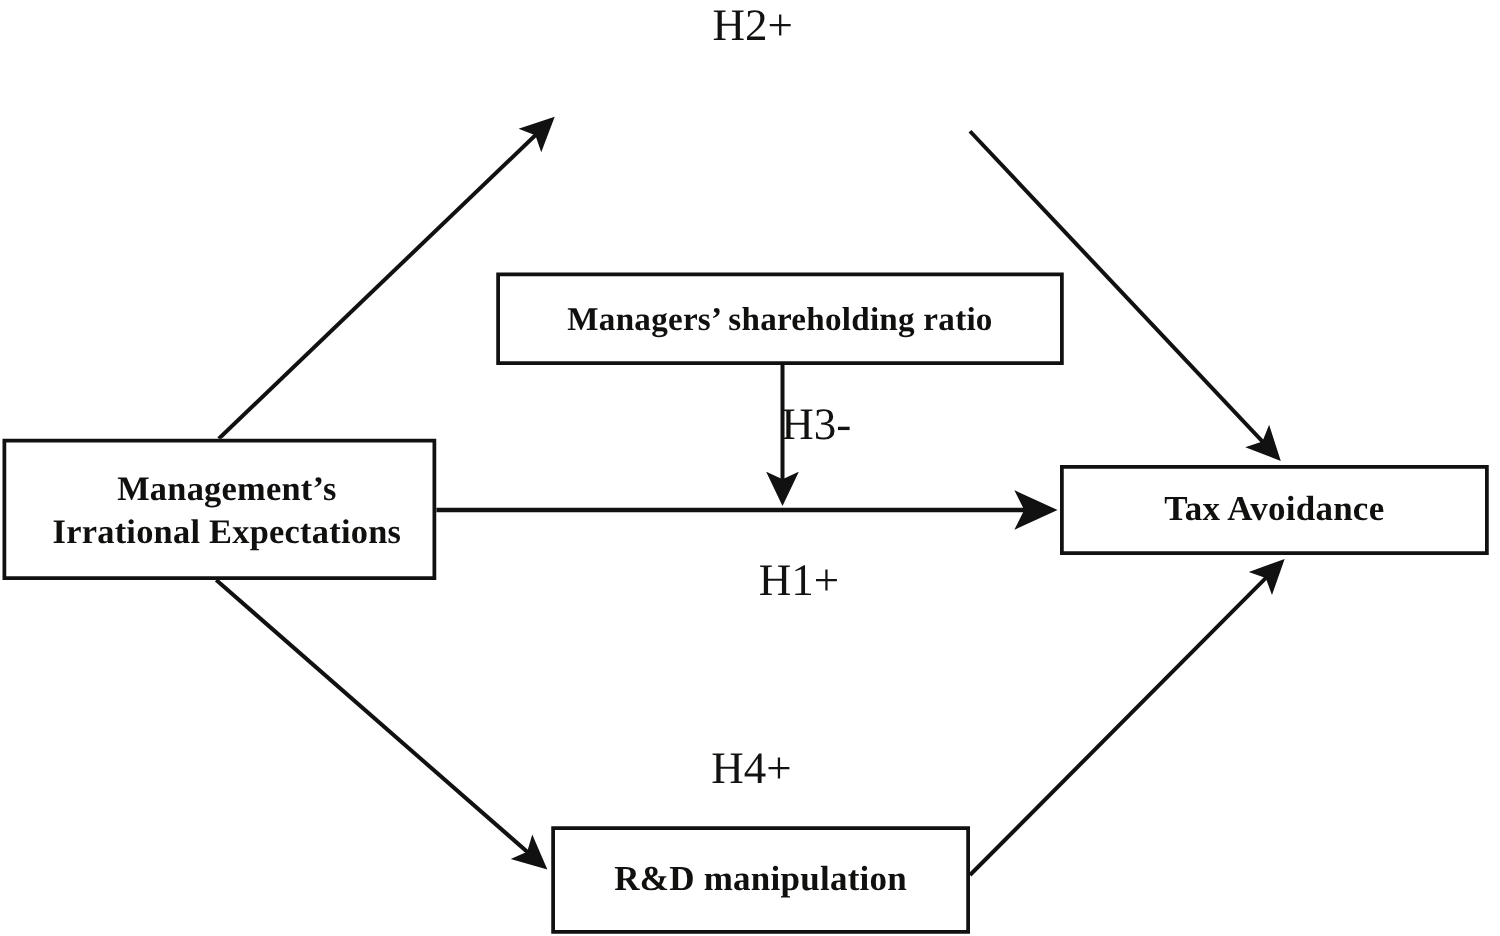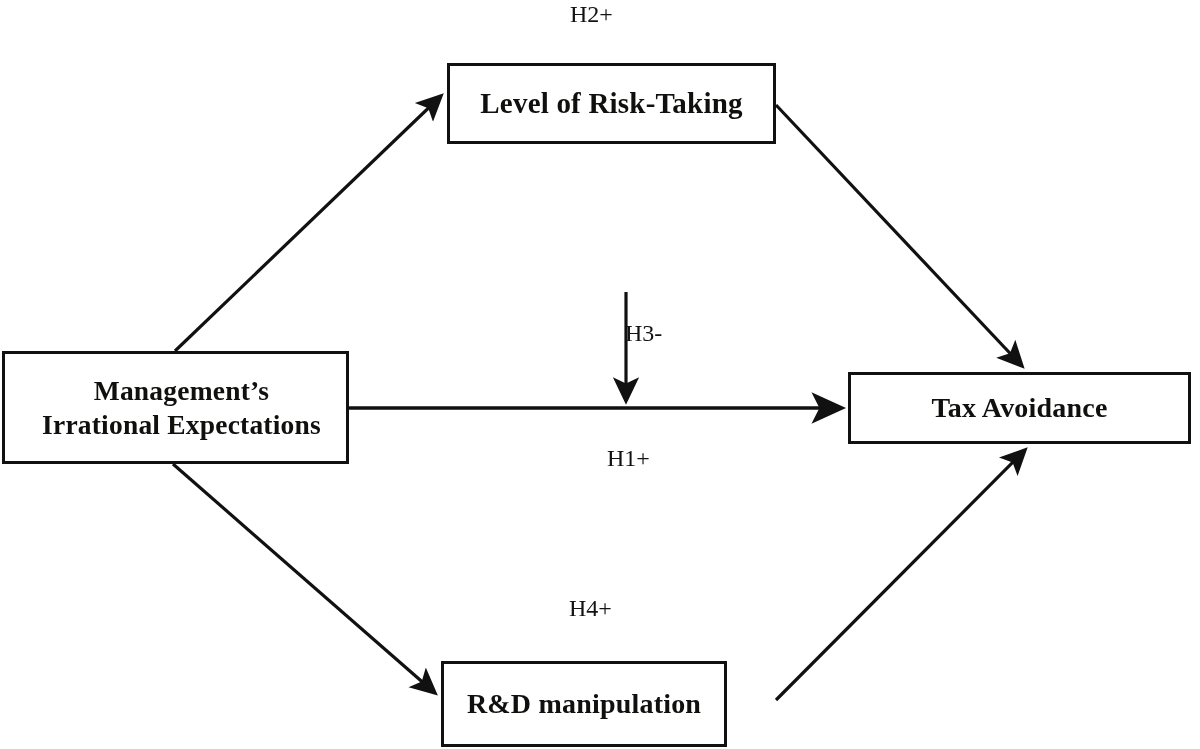--- a/index.html
+++ b/index.html
@@ -59,29 +59,29 @@
     left: 2px;    top: 351px;  width: 347px; height: 113px;
     font-size: 27.5px;
     padding-left: 12px;
   }
   #node-tax-avoidance {
     left: 848px;  top: 372px;  width: 343px; height: 72px;
     font-size: 28px;
     align-items: center;
   }
   #node-rd-manipulation {
-    left: 441px;  top: 661px;  width: 286px; height: 86px;
+    left: 441px;  top: 661px;  width: 335px; height: 86px;
     font-size: 28px;
   }
   
   .edge-label {
     position: absolute;
     color: #121210;
     font-weight: normal;
-    font-size: 24px;
+    font-size: 36px;
     line-height: 1;
     white-space: nowrap;
     z-index: 3;
   }
   #label-h2 { left: 570px; top: 2px; }
   #label-h3 { left: 625px; top: 321px; }
   #label-h1 { left: 607px; top: 446px; }
   #label-h4 { left: 569px; top: 596px; }
 </style>
 </head>
@@ -105,24 +105,24 @@
 
     <line x1="626" y1="292" x2="626" y2="401" stroke="#111111" stroke-width="3.2" marker-end="url(#arrowhead)"></line>
 
     <line x1="349" y1="408" x2="841" y2="408" stroke="#111111" stroke-width="3.6" marker-end="url(#arrowhead-thin)"></line>
 
     <line x1="173" y1="464" x2="435" y2="693" stroke="#111111" stroke-width="3.2" marker-end="url(#arrowhead)"></line>
 
     <line x1="776" y1="700" x2="1025" y2="450" stroke="#111111" stroke-width="3.2" marker-end="url(#arrowhead)"></line>
   </svg>
 
-  <div class="node-box" id="node-risk-taking">
-    <span class="node-label">Level of Risk-Taking</span>
+
+  <div class="node-box" id="node-shareholding">
+    <span class="node-label">Managers’ shareholding ratio</span>
   </div>
-
 
   <div class="node-box" id="node-expectations">
     <span class="node-label">Management’s
 Irrational Expectations</span>
   </div>
 
   <div class="node-box" id="node-tax-avoidance">
     <span class="node-label">Tax Avoidance</span>
   </div>
 

